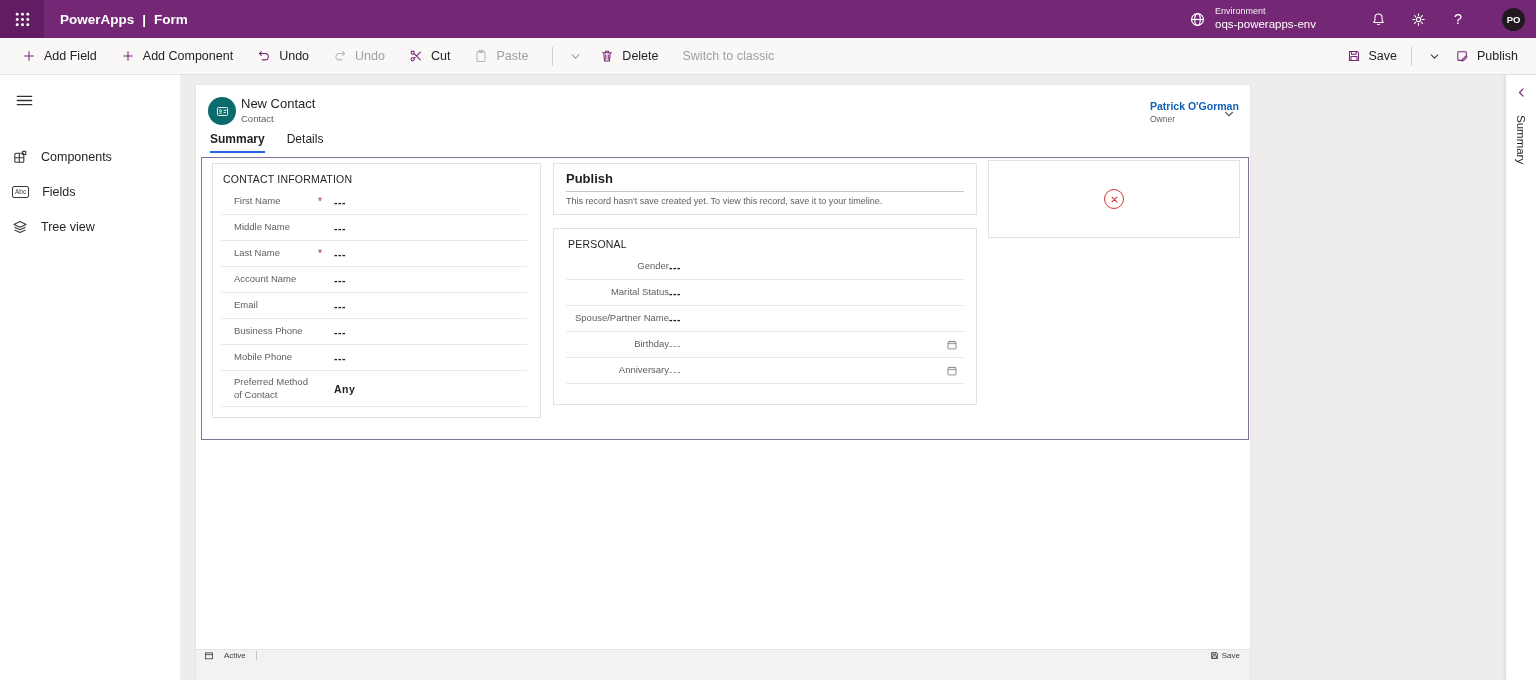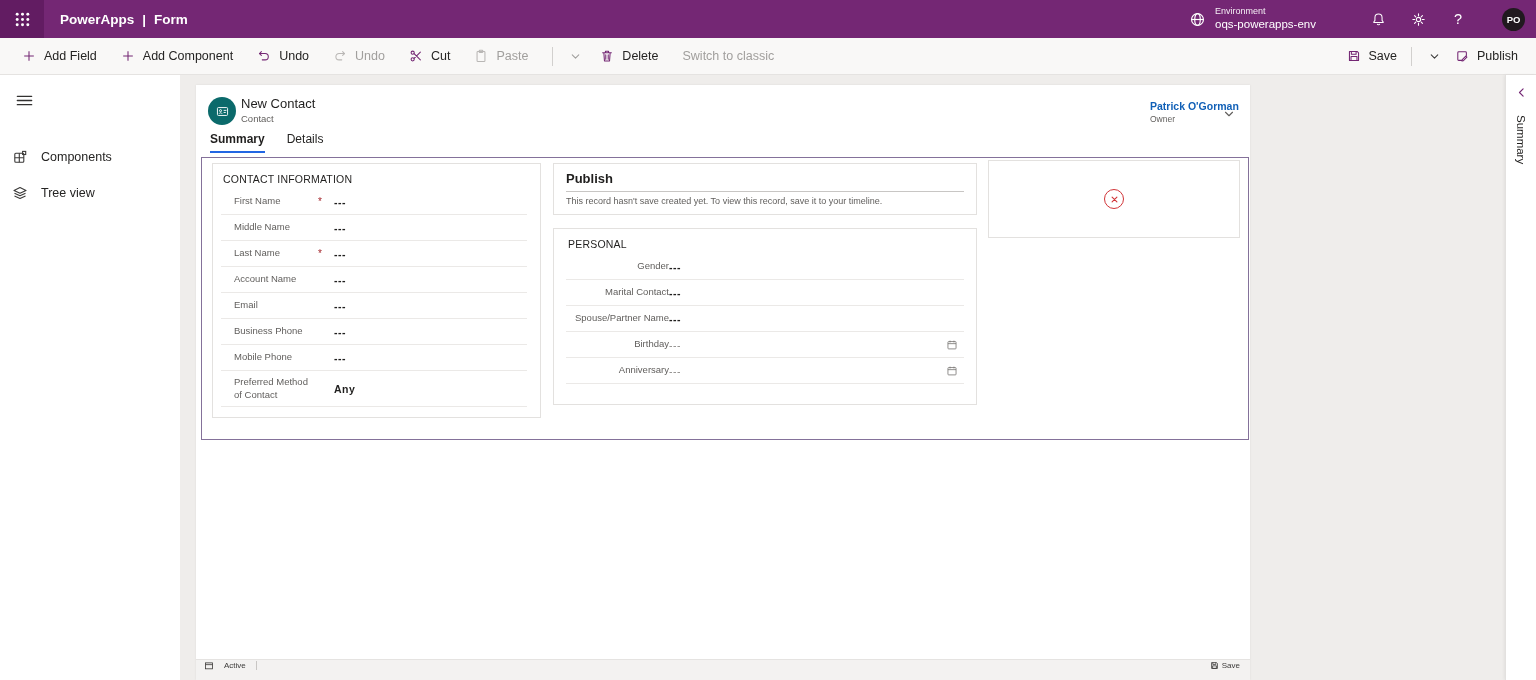--- a/index.html
+++ b/index.html
@@ -93,21 +93,21 @@
 
   #card-personal { left: 357px; top: 143px; width: 424px; height: 177px; padding: 5px 12px 0 12px; }
   #card-personal .f-row { padding-left: 7px; }
   #card-personal .f-label { flex: 0 0 96px; text-align: right; }
 
   #card-error { left: 792px; top: 75px; width: 252px; height: 78px; display: flex;
     align-items: center; justify-content: center; cursor: pointer; }
   .err-badge { width: 20px; height: 20px; border-radius: 50%; border: 1.5px solid #d13438;
     display: flex; align-items: center; justify-content: center; }
 
-  .form-status { position: absolute; left: 0; right: 0; bottom: 0; height: 21px;
+  .form-status { position: absolute; left: 0; right: 0; bottom: 0; height: 31px;
     background: #f3f2f1; border-top: 1px solid #e5e3e1; display: flex; align-items: flex-start;
     padding: 1px 10px 0 8px; font-size: 8px; color: #3b3a39; gap: 10px; }
   .fs-sep { width: 1px; height: 9px; background: #c8c6c4; }
   .fs-right { margin-left: auto; display: flex; align-items: center; gap: 3px; }
 
   
   .right-panel { position: absolute; top: 75px; right: 0; width: 31px; bottom: 0;
     background: #fff; border-left: 1px solid #e3e1df; box-shadow: -1px 0 3px rgba(0,0,0,.06);
     display: flex; flex-direction: column; align-items: center; }
   .collapse-chev { margin-top: 11px; color: #742774; cursor: pointer; }
@@ -294,20 +294,24 @@
       <span class="si">
         <svg width="16" height="16" viewBox="0 0 16 16" fill="none" stroke="currentColor" stroke-width="1.1">
           <rect x="2.8" y="4.2" width="9" height="9" rx="1"></rect>
             <path d="M2.8 8.7h9M7.3 4.2v9"></path>
             <rect x="10.6" y="2.4" width="3.1" height="3.1"></rect>
         </svg>
       </span>
       <span>Components</span>
     </div>
     <div class="side-item">
+      <span class="si abc-box">Abc</span>
+      <span>Fields</span>
+    </div>
+    <div class="side-item">
       <span class="si">
         <svg width="16" height="16" viewBox="0 0 16 16" fill="none" stroke="currentColor" stroke-width="1.1" stroke-linejoin="round">
           <path d="M8 2.6 14 5.4 8 8.2 2 5.4z"></path>
             <path d="M2.5 8.2 8 10.8l5.5-2.6"></path>
             <path d="M2.5 10.9 8 13.5l5.5-2.6"></path>
         </svg>
       </span>
       <span>Tree view</span>
     </div>
   </div>
@@ -395,21 +399,21 @@
         <div class="tl-msg">This record hasn't save created yet.  To view this record, save it to your timeline.</div>
       </div>
 
       <div class="card" id="card-personal">
         <div class="card-title">PERSONAL</div>
         <div class="f-row">
           <span class="f-label">Gender</span>
           <span class="f-value">---</span>
         </div>
         <div class="f-row">
-          <span class="f-label">Marital Contact</span>
+          <span class="f-label">Marital Status</span>
           <span class="f-value">---</span>
         </div>
         <div class="f-row">
           <span class="f-label">Spouse/Partner Name</span>
           <span class="f-value">---</span>
         </div>
         <div class="f-row">
           <span class="f-label">Birthday</span>
           <span class="f-value muted">---</span>
           <span class="cal">

